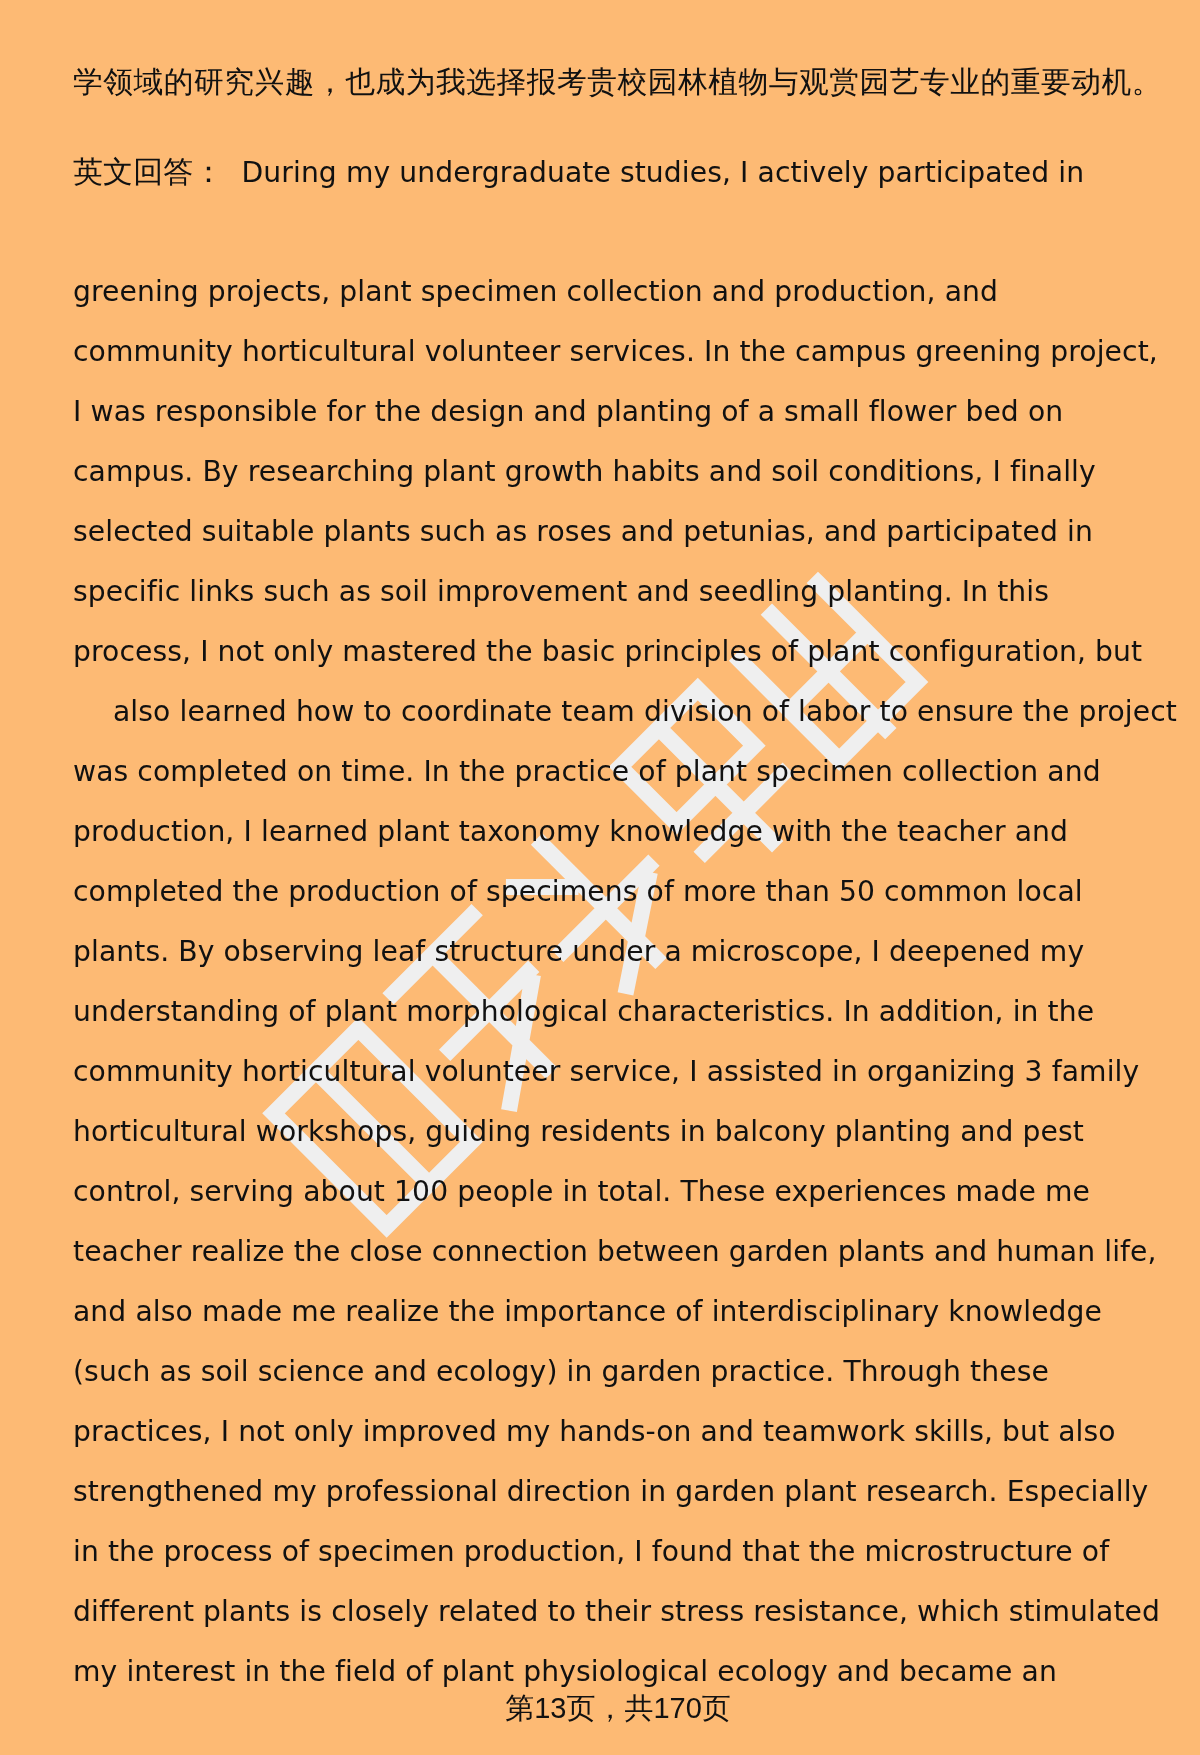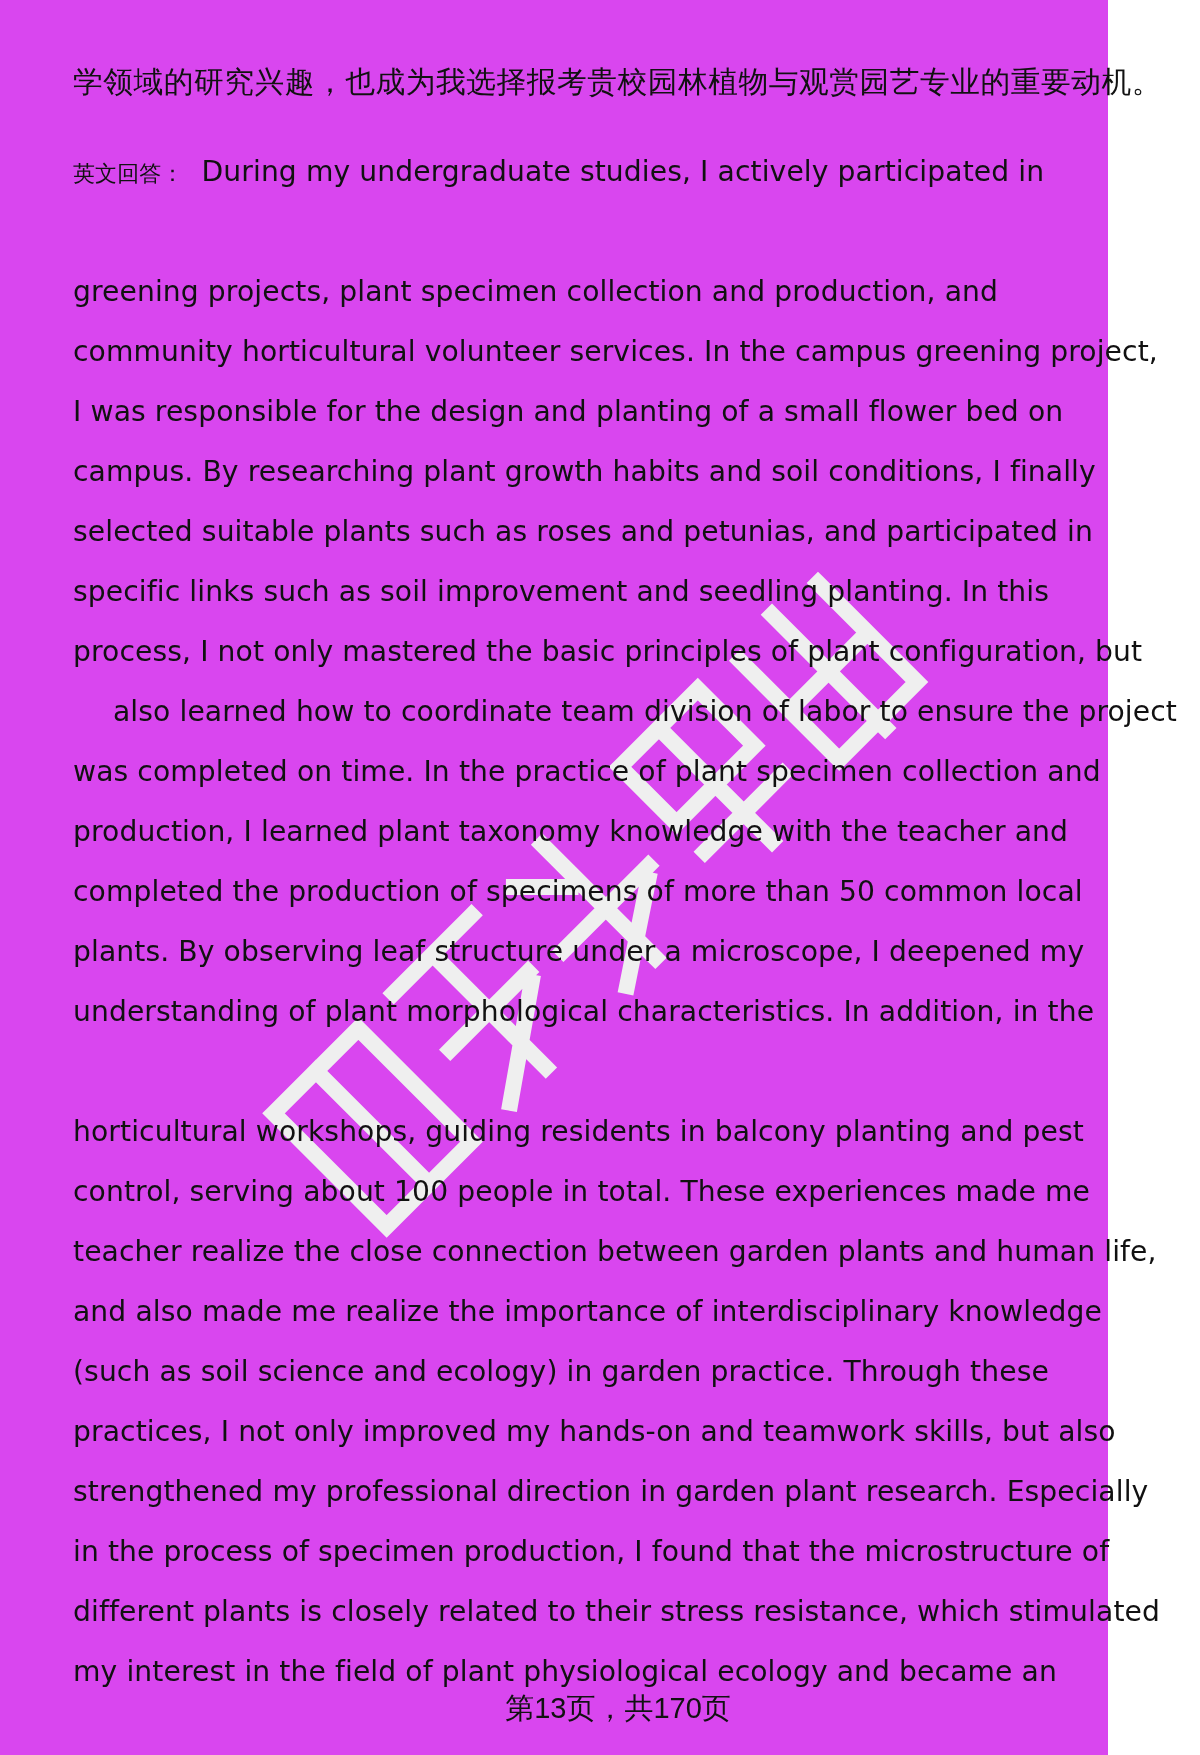--- a/index.html
+++ b/index.html
@@ -12,23 +12,23 @@
       height: 1755px;
       position: relative;
       overflow: hidden;
       font-family: "DejaVu Sans", "Liberation Sans", sans-serif;
       color: #111111;
     }
     .page {
       position: absolute;
       left: 0;
       top: 0;
-      width: 1108px;
+      width: 1200px;
       height: 1755px;
-      background: #d946ef;
+      background: #fdba74;
     }
     .watermark {
       position: absolute;
       left: 170px;
       top: 470px;
       width: 900px;
       height: 820px;
       pointer-events: none;
       opacity: 1;
     }
@@ -74,35 +74,36 @@
         <path d="M210 330 h110 M265 330 v160 M210 410 h110 M215 490 l100 -70"></path>
         <path d="M370 340 l40 40 M360 420 h120 M420 330 v160 M380 490 l90 -60"></path>
         <path d="M530 330 h110 v80 h-110 z M530 450 h110 M585 330 v160"></path>
         <path d="M690 340 v140 h110 v-140 M745 330 v160 M690 410 h110"></path>
       </g>
     </svg>
   </div>
 
   <div class="line cjk" style="top: 52px; font-size: 29.75px;">学领域的研究兴趣，也成为我选择报考贵校园林植物与观赏园艺专业的重要动机。</div>
 
-  <div class="line" style="top:142px;"><span class="cjk-label" style="font-size:22px;">英文回答：</span><span style="display:inline-block;width:18px;"></span><span>During my undergraduate studies, I actively participated in</span></div>
+  <div class="line" style="top:142px;"><span class="cjk-label" style="font-size:30px;">英文回答：</span><span style="display:inline-block;width:18px;"></span><span>During my undergraduate studies, I actively participated in</span></div>
 
   <div class="line" style="top:262px;">greening projects, plant specimen collection and production, and</div>
   <div class="line" style="top:322px;">community horticultural volunteer services. In the campus greening project,</div>
   <div class="line" style="top:382px;">I was responsible for the design and planting of a small flower bed on</div>
   <div class="line" style="top:442px;">campus. By researching plant growth habits and soil conditions, I finally</div>
   <div class="line" style="top:502px;">selected suitable plants such as roses and petunias, and participated in</div>
   <div class="line" style="top:562px;">specific links such as soil improvement and seedling planting. In this</div>
   <div class="line" style="top:622px;">process, I not only mastered the basic principles of plant configuration, but</div>
   <div class="line" style="top:682px;margin-left:40px;">also learned how to coordinate team division of labor to ensure the project</div>
   <div class="line" style="top:742px;">was completed on time. In the practice of plant specimen collection and</div>
   <div class="line" style="top:802px;">production, I learned plant taxonomy knowledge with the teacher and</div>
   <div class="line" style="top:862px;">completed the production of specimens of more than 50 common local</div>
   <div class="line" style="top:922px;text-align:center;">plants. By observing leaf structure under a microscope, I deepened my</div>
   <div class="line" style="top:982px;">understanding of plant morphological characteristics. In addition, in the</div>
+  <div class="line" style="top:1042px;">community horticultural volunteer service, I assisted in organizing 3 family</div>
   <div class="line" style="top:1102px;">horticultural workshops, guiding residents in balcony planting and pest</div>
   <div class="line" style="top:1162px;">control, serving about 100 people in total. These experiences made me</div>
   <div class="line" style="top:1222px;">teacher realize the close connection between garden plants and human life,</div>
   <div class="line" style="top:1282px;">and also made me realize the importance of interdisciplinary knowledge</div>
   <div class="line" style="top:1342px;">(such as soil science and ecology) in garden practice. Through these</div>
   <div class="line" style="top:1402px;">practices, I not only improved my hands-on and teamwork skills, but also</div>
   <div class="line" style="top:1462px;">strengthened my professional direction in garden plant research. Especially</div>
   <div class="line" style="top:1522px;">in the process of specimen production, I found that the microstructure of</div>
   <div class="line" style="top:1582px;">different plants is closely related to their stress resistance, which stimulated</div>
   <div class="line" style="top:1642px;">my interest in the field of plant physiological ecology and became an</div>

